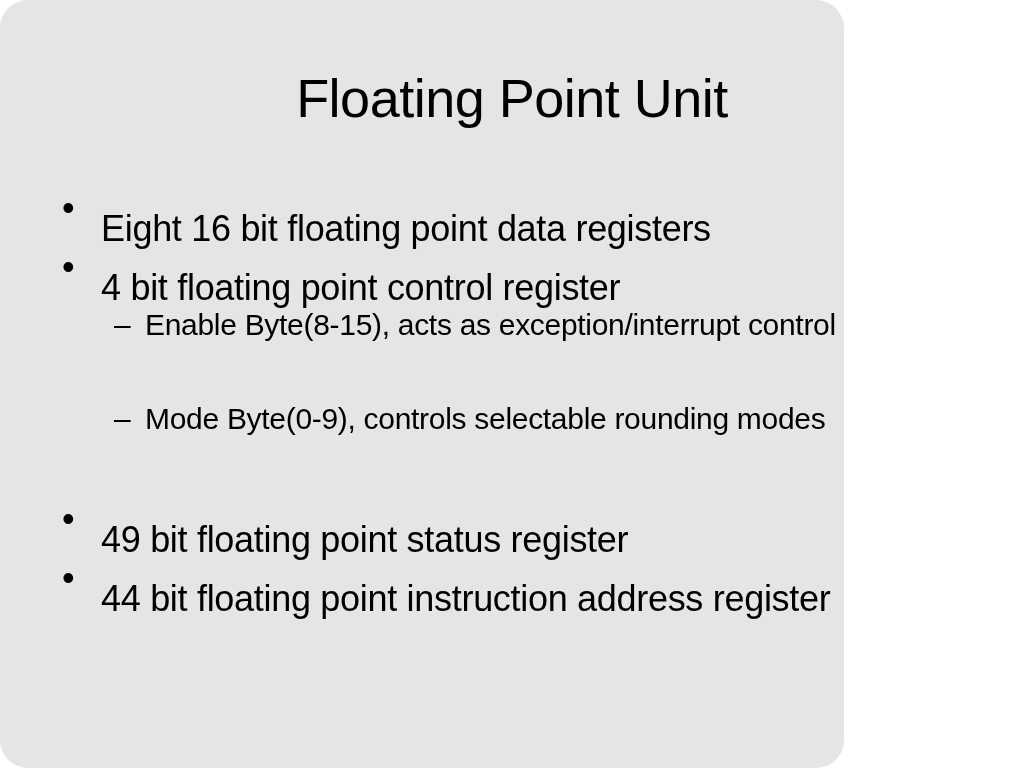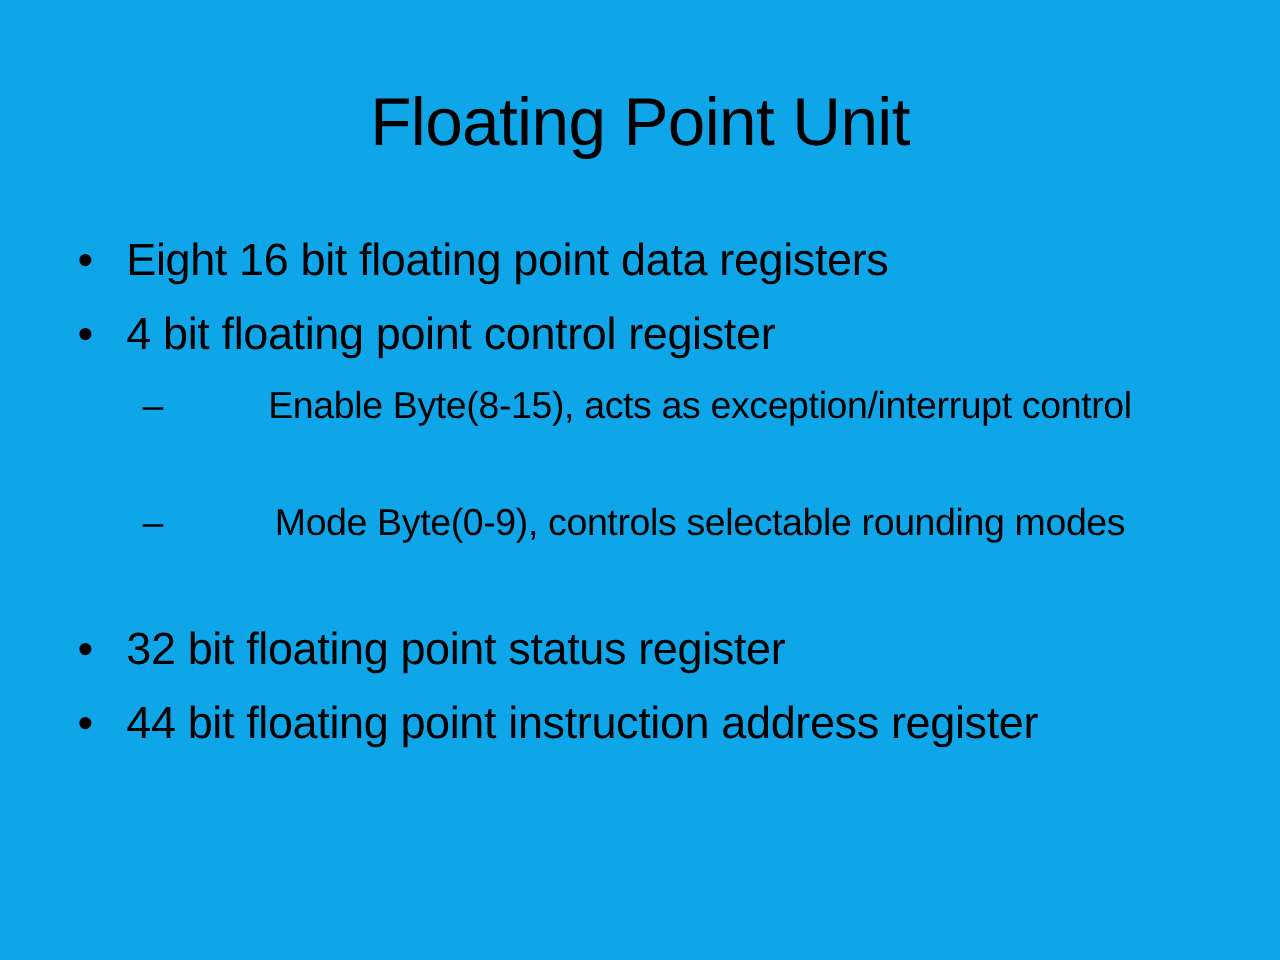--- a/index.html
+++ b/index.html
@@ -11,22 +11,23 @@
       width: 1024px;
       height: 768px;
       position: relative;
       overflow: hidden;
       font-family: "Liberation Sans", sans-serif;
       color: #000000;
     }
     .slide {
       position: absolute;
       left: 0; top: 0;
-      width: 1024px; height: 768px;
-      background: #0ea5e9;
+      width: 844px; height: 768px;
+      background: #e5e5e5;
+      border-radius: 28px;
     }
     .title {
       position: absolute;
       left: 0;
       top: 62px;
       width: 1024px;
       text-align: center;
       font-size: 54px;
       line-height: 72px;
       font-weight: normal;
@@ -46,38 +47,38 @@
     .lvl1 .bullet {
       position: absolute;
       left: 0;
       top: 0;
       width: 30px;
     }
     .lvl1 .text {
       display: block;
       padding-left: 39px;
       width: 820px;
+      margin-top: 21px;
     }
     .lvl2 {
       left: 114px;
       font-size: 30px;
       line-height: 36px;
       letter-spacing: -0.3px;
     }
     .lvl2 .bullet {
       position: absolute;
       left: 0;
       top: 0;
       width: 30px;
     }
     .lvl2 .text {
       display: block;
       padding-left: 31px;
       width: 830px;
-      text-align: center;
     }
   </style>
 </head>
 <body>
 
 <div class="slide">
   <h1 class="title">Floating Point Unit</h1>
 
   <div class="item lvl1" style="top:187px;">
     <span class="bullet">•</span>
@@ -94,20 +95,20 @@
     <span class="text">Enable Byte(8-15), acts as exception/interrupt control</span>
   </div>
 
   <div class="item lvl2" style="top:401px;">
     <span class="bullet">–</span>
     <span class="text">Mode Byte(0-9), controls selectable rounding modes</span>
   </div>
 
   <div class="item lvl1" style="top:498px;">
     <span class="bullet">•</span>
-    <span class="text">32 bit floating point status register</span>
+    <span class="text">49 bit floating point status register</span>
   </div>
 
   <div class="item lvl1" style="top:557px;">
     <span class="bullet">•</span>
     <span class="text">44 bit floating point instruction address register</span>
   </div>
 </div>
 
 </body></html>

